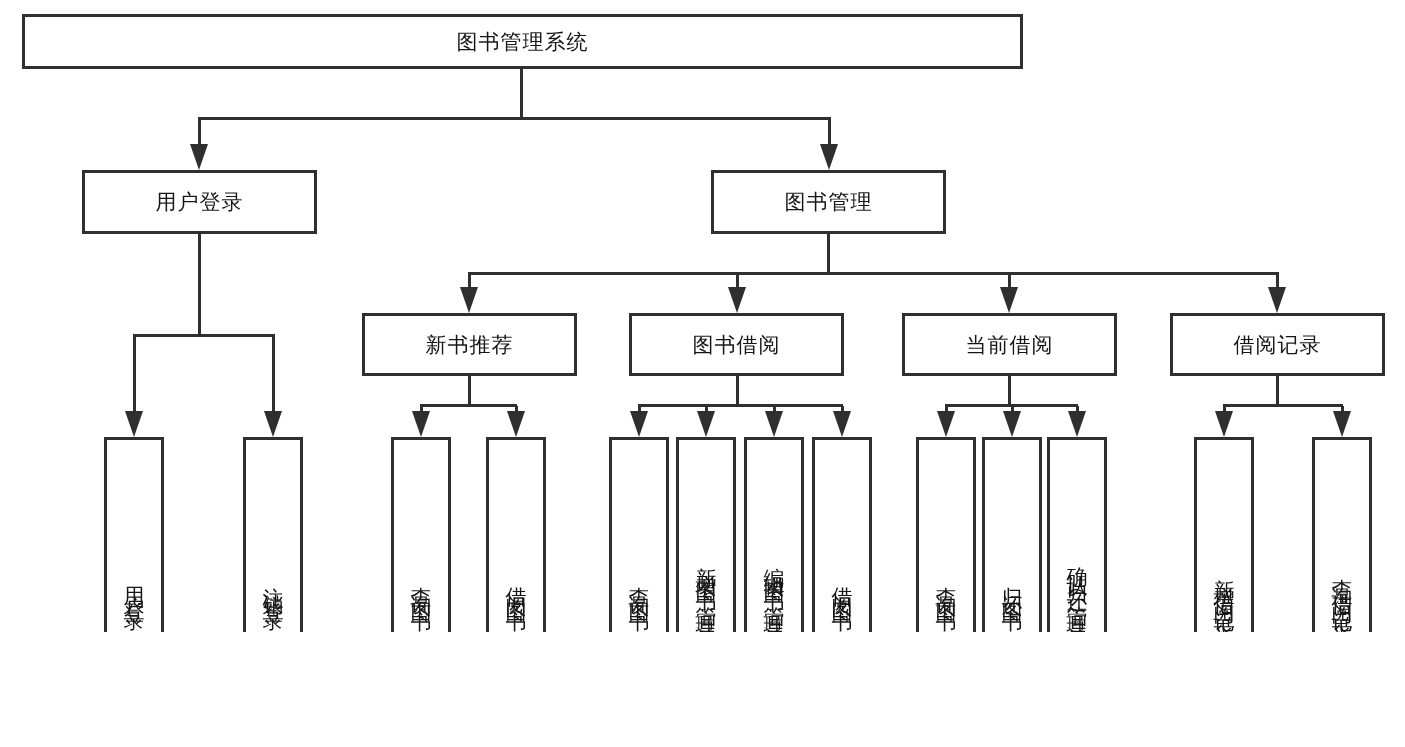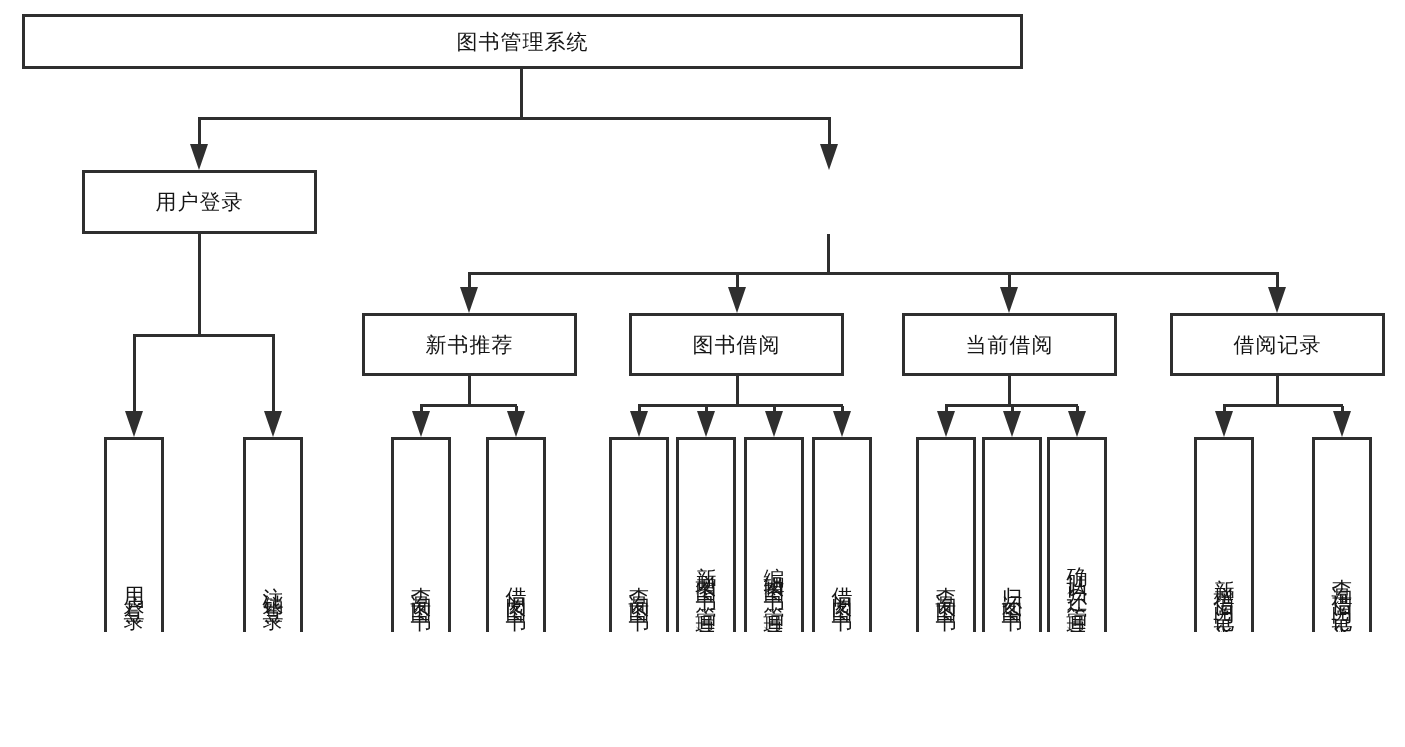--- a/index.html
+++ b/index.html
@@ -66,20 +66,21 @@
   }
 </style>
 </head>
 <body>
 
 <div class="canvas">
 
   <div class="box" style="left:22px; top:14px; width:1001px; height:55px;">图书管理系统</div>
 
   <div class="box" style="left:82px; top:170px; width:235px; height:64px;">用户登录</div>
+  <div class="box" style="left:711px; top:170px; width:235px; height:64px;">图书管理</div>
 
   <div class="box" style="left:362px; top:313px; width:215px; height:63px;">新书推荐</div>
   <div class="box" style="left:902px; top:313px; width:215px; height:63px;">当前借阅</div>
   <div class="box" style="left:629px; top:313px; width:215px; height:63px;">图书借阅</div>
   <div class="box" style="left:1170px; top:313px; width:215px; height:63px;">借阅记录</div>
 
   <div class="vbox" style="left:104px;">用户登录</div>
   <div class="vbox" style="left:243px;">注销登录</div>
 
   <div class="vbox" style="left:391px;">查询图书</div>

